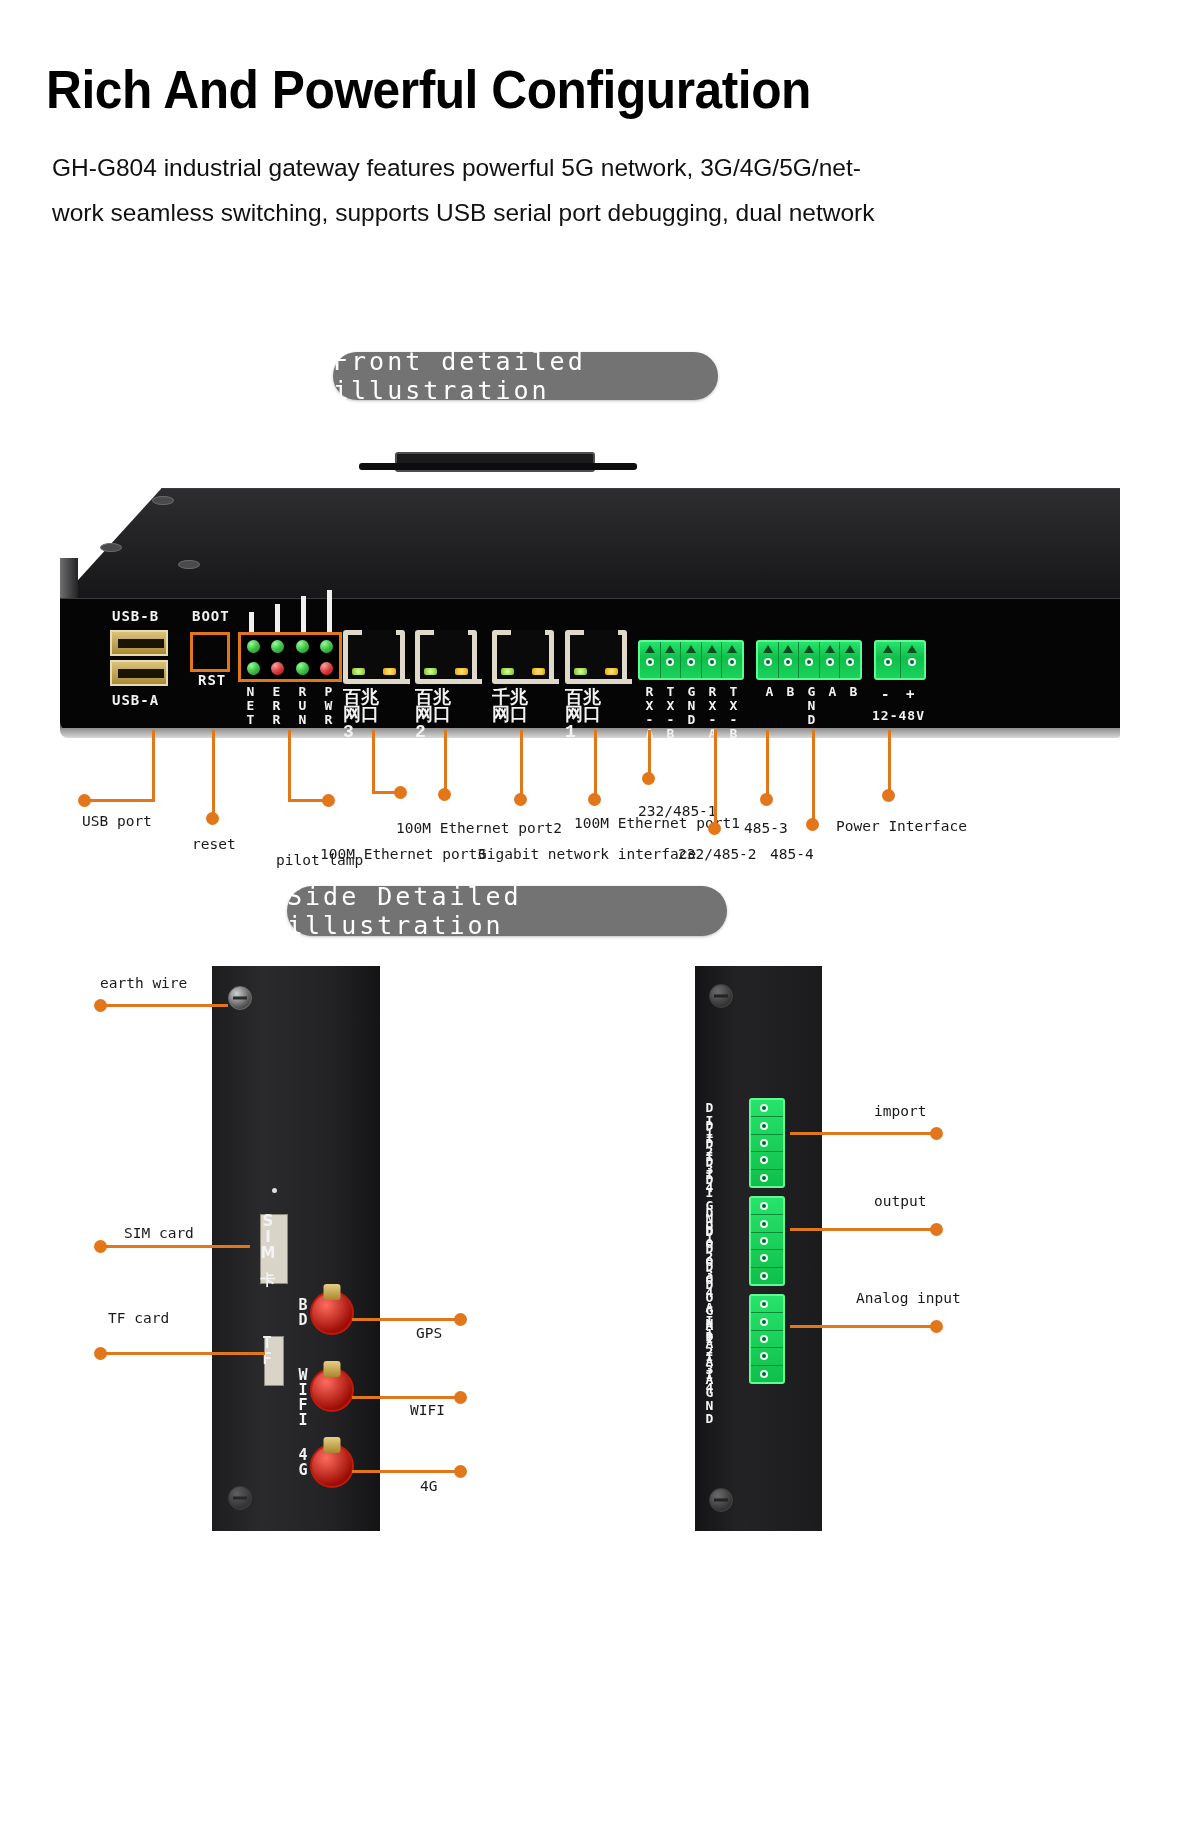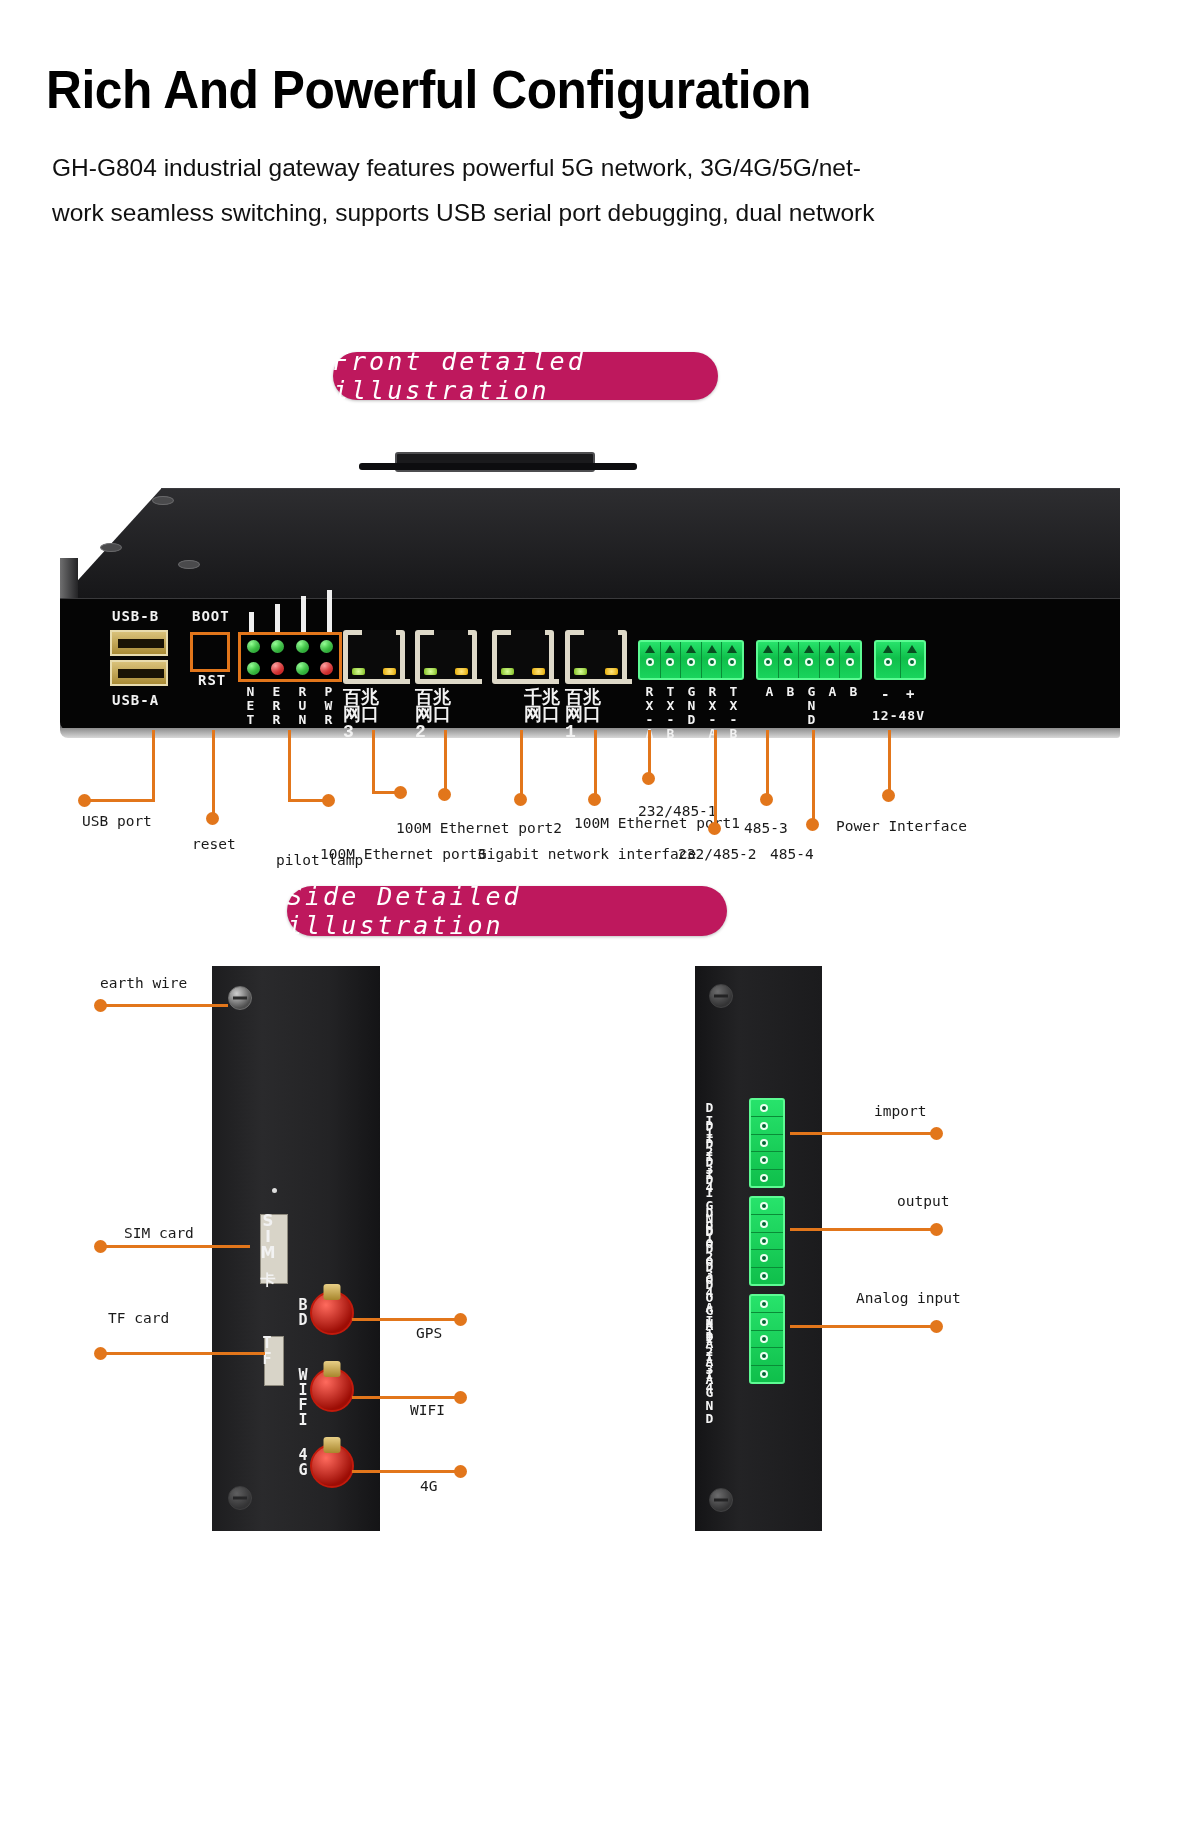--- a/index.html
+++ b/index.html
@@ -23,29 +23,28 @@
   .para {
     position:absolute; left:52px; top:145px; width:920px;
     font-size:24.5px; line-height:45px; color:#111;
     font-family:"Liberation Sans", sans-serif;
   }
   .para span { display:block; white-space:nowrap; }
 
   
   .pill {
     position:absolute;
-    background:#be185d;
+    background:#737373;
     color:#fff;
     border-radius:40px;
     font-family:"DejaVu Sans Mono", monospace;
     font-size:25px;
     letter-spacing:3px;
     display:flex; align-items:center; justify-content:center;
     box-shadow:0 1px 3px rgba(0,0,0,.25);
-    font-style:italic;
   }
   #pill-front { left:333px; top:352px; width:385px; height:48px; }
   #pill-side  { left:287px; top:886px; width:440px; height:50px; }
 
   
   .device-wrap { position:absolute; left:0; top:440px; width:1200px; height:330px; }
   
   .dev-topface {
     position:absolute; left:60px; top:48px; width:1060px; height:112px;
     background:#222225;
@@ -304,21 +303,21 @@
     </div>
     <div class="rj45" style="left:565px; top:190px;">
       <span class="notch"></span>
         <span class="lg"></span>
         <span class="ly"></span>
         <span class="bot"></span>
     </div>
 
     <div class="silk cn" style="left:343px; top:250px; width:40px; line-height:17px; white-space:normal;">百兆网口3</div>
     <div class="silk cn" style="left:415px; top:250px; width:40px; line-height:17px; white-space:normal;">百兆网口2</div>
-    <div class="silk cn" style="left:492px; top:250px; width:40px; line-height:17px; white-space:normal;margin-left:32px;">千兆网口</div>
+    <div class="silk cn" style="left:492px; top:250px; width:40px; line-height:17px; white-space:normal;">千兆网口</div>
     <div class="silk cn" style="left:565px; top:250px; width:40px; line-height:17px; white-space:normal;">百兆网口1</div>
 
     <div class="term" style="left:638px; top:200px; width:106px;">
       <span class="slot"></span>
         <span class="slot"></span>
         <span class="slot"></span>
         <span class="slot"></span>
         <span class="slot"></span>
     </div>
     <div class="vlabel" style="left:642px; top:244px;">RX-A</div>
@@ -491,19 +490,19 @@
   <div class="iolabel" style="left:702px; top:1336px;">AI3</div>
   <div class="iolabel" style="left:702px; top:1354px;">AI4</div>
   <div class="iolabel" style="left:702px; top:1372px;">AGND</div>
 
   <div class="cl h" style="left:790px; top:1132px; width:148px;"></div>
   <div class="dot" style="left:930px; top:1127px;"></div>
   <div class="cltext" style="left:874px; top:1103px;">import</div>
 
   <div class="cl h" style="left:790px; top:1228px; width:148px;"></div>
   <div class="dot" style="left:930px; top:1223px;"></div>
-  <div class="cltext" style="left:874px; top:1193px;margin-left:23px;">output</div>
+  <div class="cltext" style="left:874px; top:1193px;">output</div>
 
   <div class="cl h" style="left:790px; top:1325px; width:148px;"></div>
   <div class="dot" style="left:930px; top:1320px;"></div>
   <div class="cltext" style="left:856px; top:1290px;">Analog input</div>
 
 </div>
 
 </body></html>

